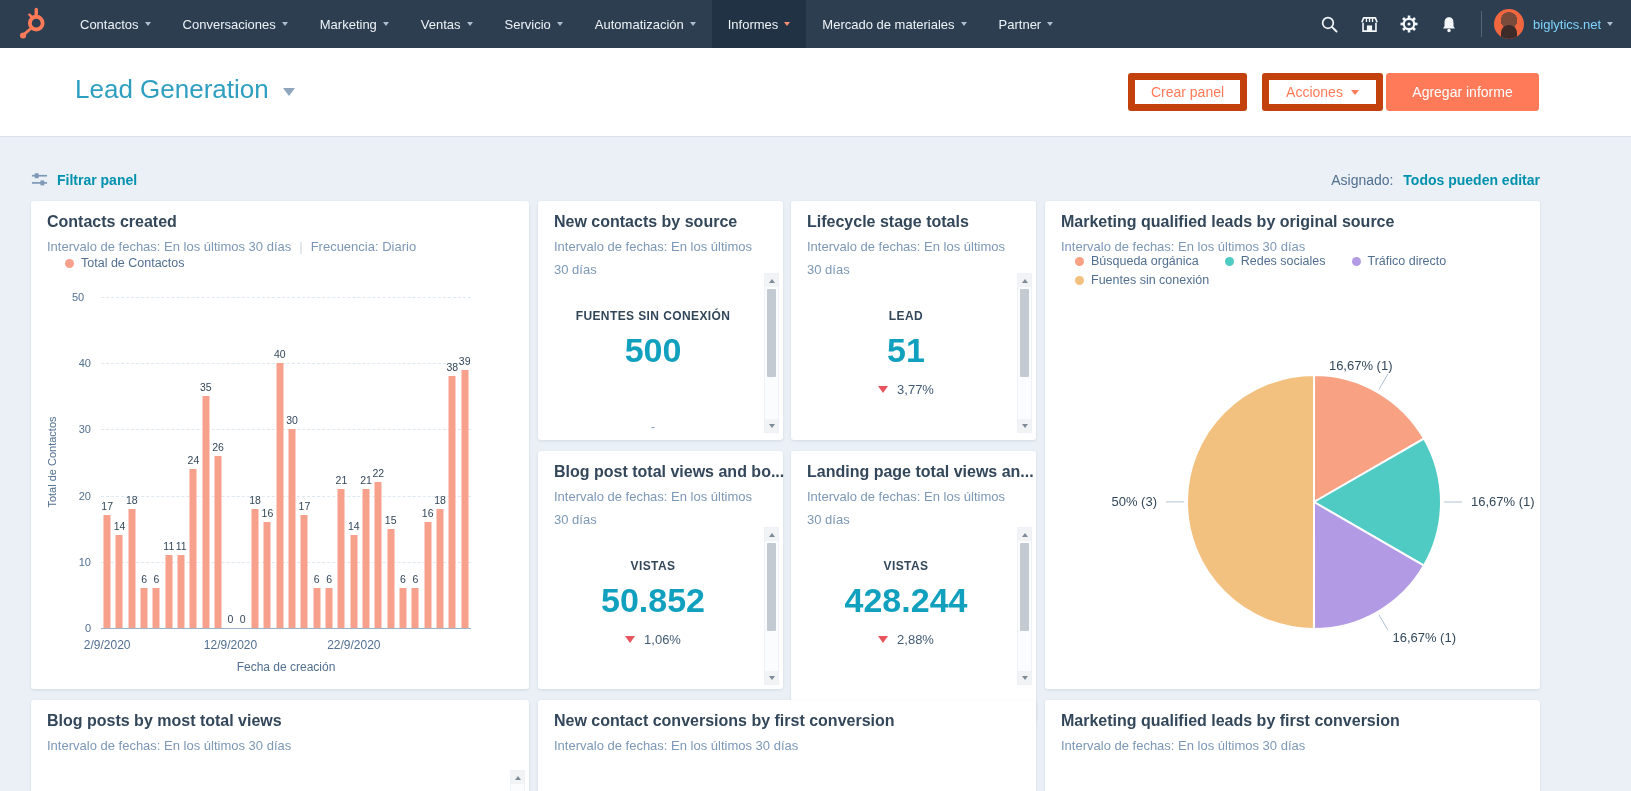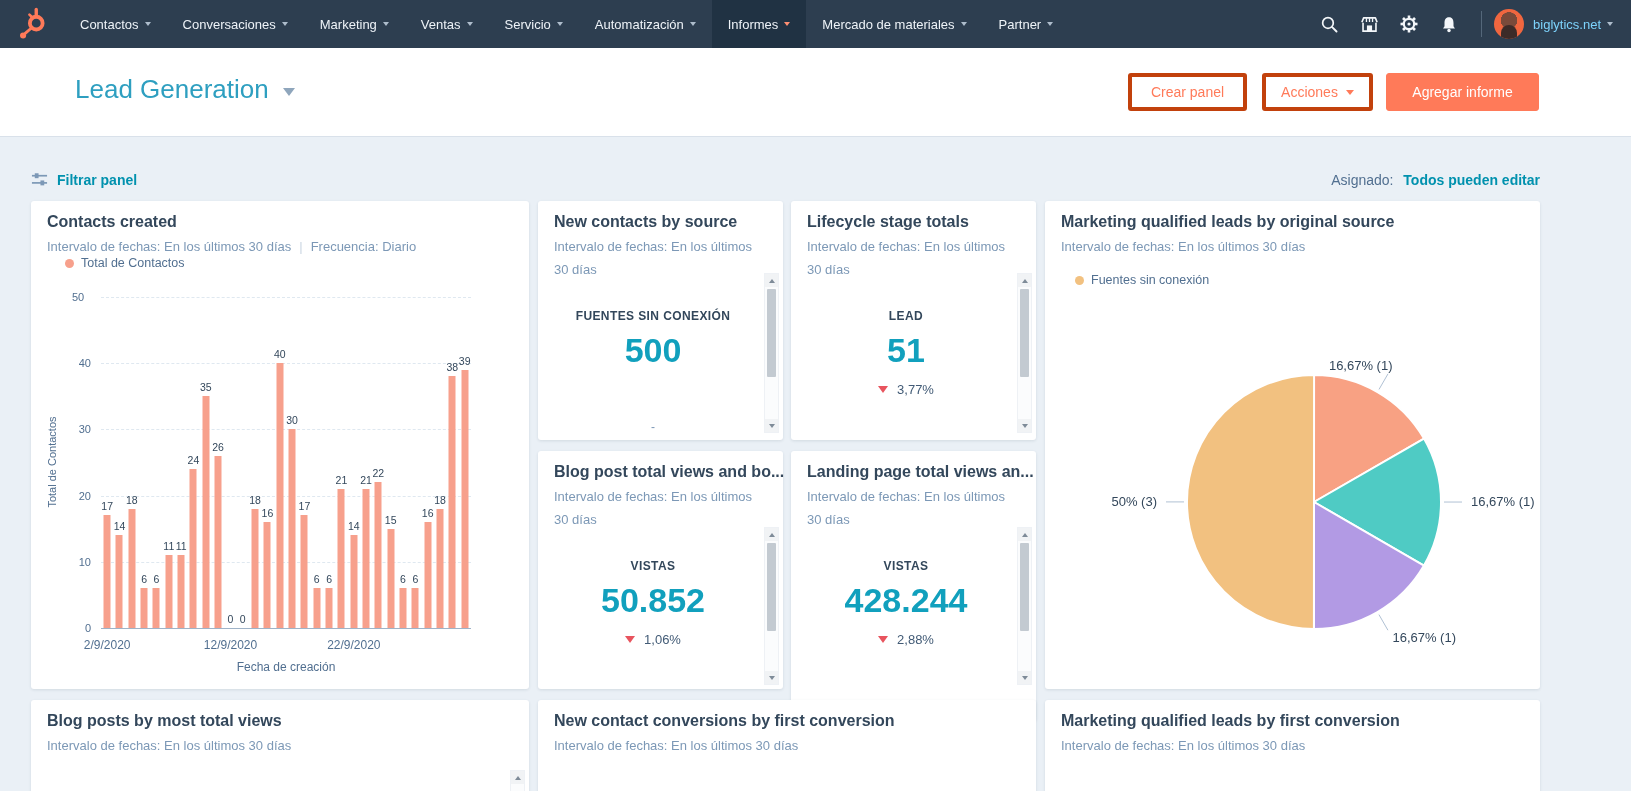--- a/index.html
+++ b/index.html
@@ -26,26 +26,26 @@
   .account { color:#7dd3fc; font-size:13px; margin-left:9px; display:flex; align-items:center; cursor:pointer; }
 
   
   .pagehead { position:absolute; left:0; top:48px; width:1631px; height:88px; background:#fff;
     box-shadow:0 1px 0 #d9e1ea; }
   .page-title { position:absolute; left:35px; top:26px; font-size:26px; color:#2e9fc0; display:flex; align-items:center; cursor:pointer;margin-left:40px; }
   .page-title .tri { width:0; height:0; border-left:6px solid transparent; border-right:6px solid transparent;
     border-top:8px solid #8fa6bc; margin-left:14px; margin-top:4px; }
   .btn { position:absolute; top:25px; height:38px; border-radius:3px; font-size:14px; display:flex;
     align-items:center; justify-content:center; cursor:pointer; font-family:inherit; }
-  .btn.ghost { background:#fff; border:4px solid #c2410c; color:#ff7a59; }
+  .btn.ghost { background:#fff; border:7px solid #c2410c; color:#ff7a59; }
   .btn.solid { background:#ff7a59; border:1px solid #ff7a59; color:#fff; }
   .btn .tri { width:0; height:0; border-left:4px solid transparent; border-right:4px solid transparent;
     border-top:5px solid #ff7a59; margin-left:8px; }
   #btn-crear { left:1128px; width:119px; }
-  #btn-acciones { left:1262px; width:111px; }
+  #btn-acciones { left:1262px; width:121px; }
   #btn-agregar { left:1386px; width:153px; }
 
   
   .filter-left { position:absolute; left:31px; top:171px; display:flex; align-items:center; cursor:pointer; }
   .filter-left span { color:#0091ae; font-size:14px; font-weight:600; margin-left:9px; }
   .assigned { position:absolute; top:172px; right:91px; font-size:14px; color:#516f90; }
   .assigned a { color:#0091ae; font-weight:600; text-decoration:none; margin-left:6px; cursor:pointer; }
 
   
   .card { position:absolute; background:#fff; border-radius:3px; box-shadow:0 1px 3px rgba(45,62,80,.12); }
@@ -425,20 +425,34 @@
     <div class="vthumb" style="top:15px; height:88px;"></div>
     <div class="varrow down">
         <i></i>
       </div>
   </div>
 </div>
 
 <div class="card" id="c4">
   <h3>Marketing qualified leads by original source</h3>
   <div class="sub">Intervalo de fechas: En los últimos 30 días</div>
+  <div class="legend" style="left:30px; top:53px;" id="pie-legend-row1">
+      <span style="display: flex; align-items: center;">
+        <i class="ldot" style="background: rgb(248, 161, 131);"></i>
+        <span>Búsqueda orgánica</span>
+      </span>
+      <span style="display: flex; align-items: center;">
+        <i class="ldot" style="background: rgb(79, 203, 196);"></i>
+        <span>Redes sociales</span>
+      </span>
+      <span style="display: flex; align-items: center;">
+        <i class="ldot" style="background: rgb(178, 154, 228);"></i>
+        <span>Tráfico directo</span>
+      </span>
+    </div>
   <div class="legend" style="left:30px; top:72px;" id="pie-legend-row2">
       <span style="display: flex; align-items: center;">
         <i class="ldot" style="background: rgb(242, 193, 128);"></i>
         <span>Fuentes sin conexión</span>
       </span>
     </div>
   <svg class="pie-svg" id="pie-svg" width="495" height="396">
       <path d="M 269 209 L 269 82 A 127 127 0 0 1 378.99852327718077 145.52303664446822 Z" fill="#f8a183" stroke="#ffffff" stroke-width="2">
         <title>Búsqueda orgánica: 16,67% (1)</title>
       </path>

